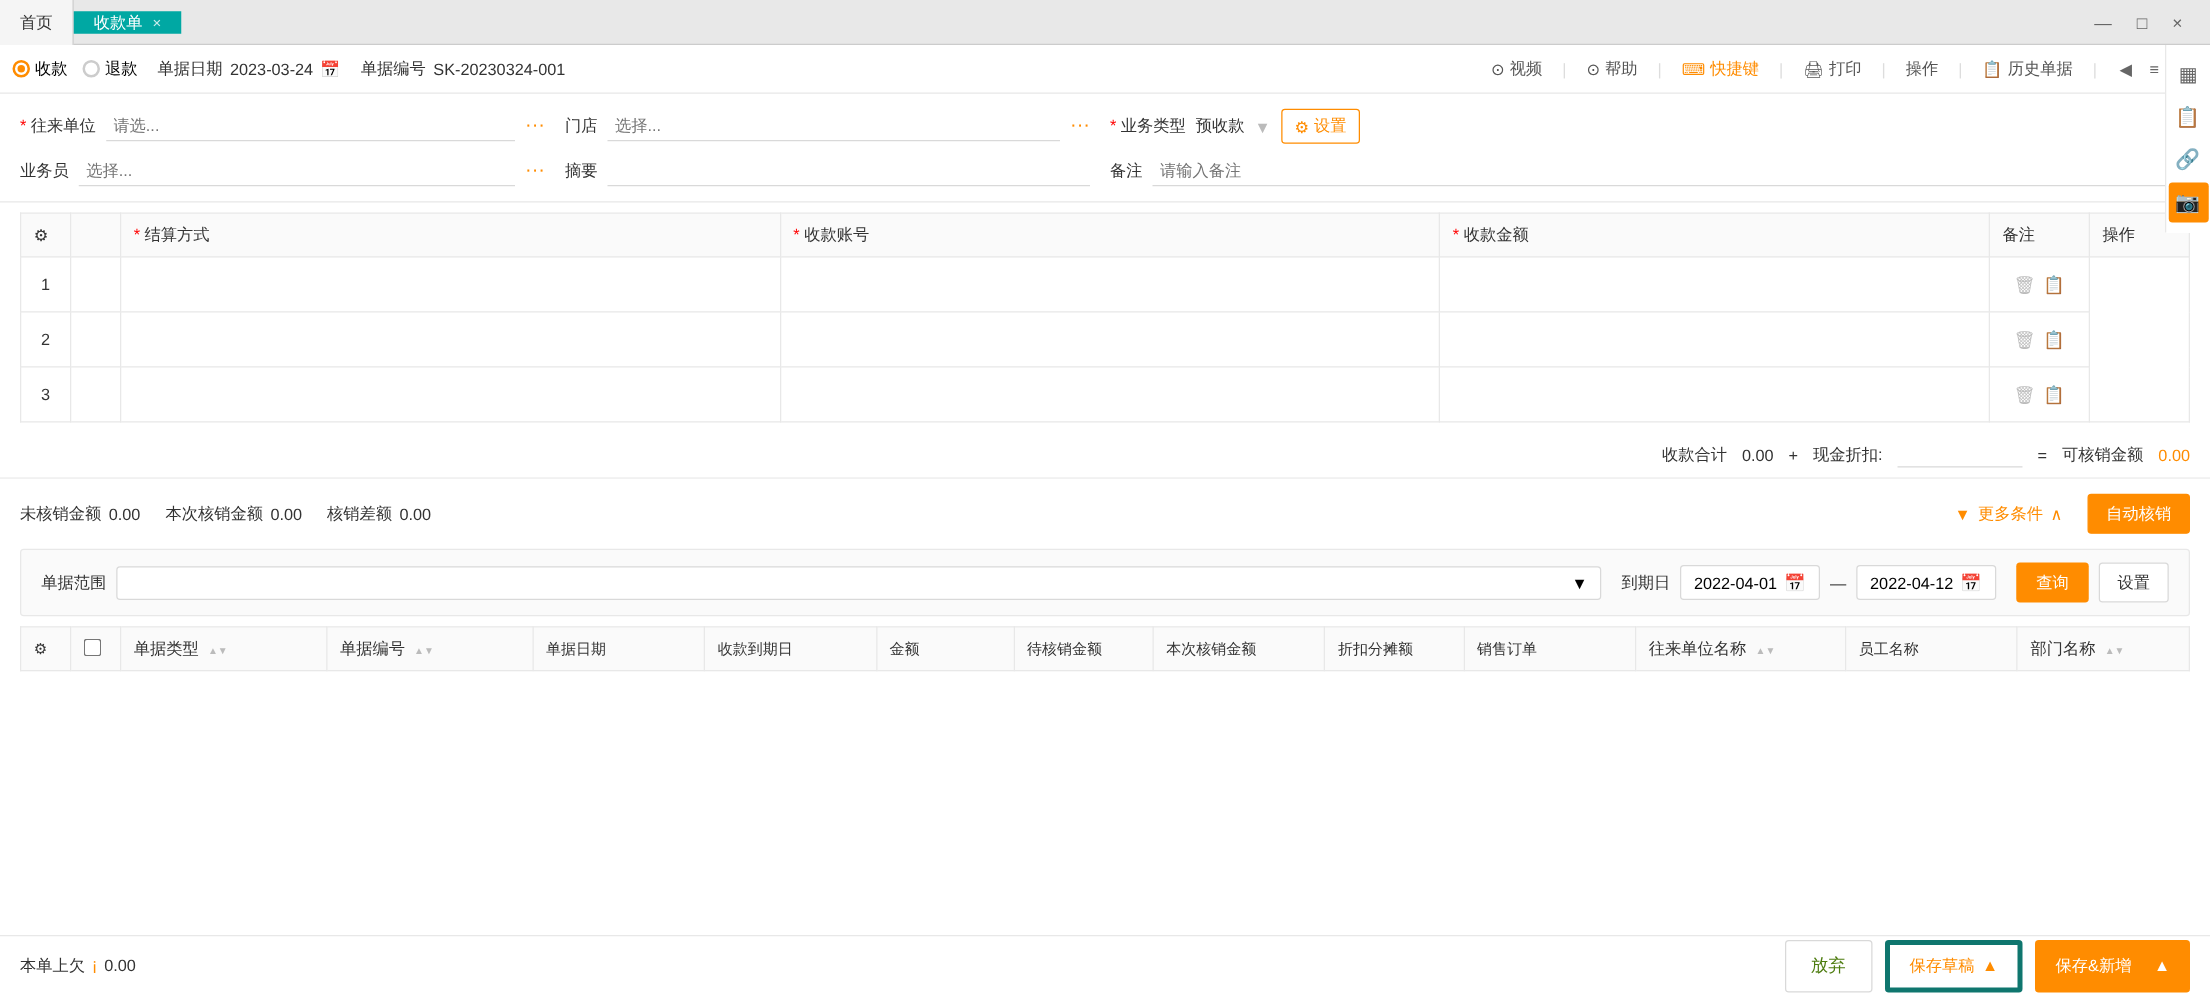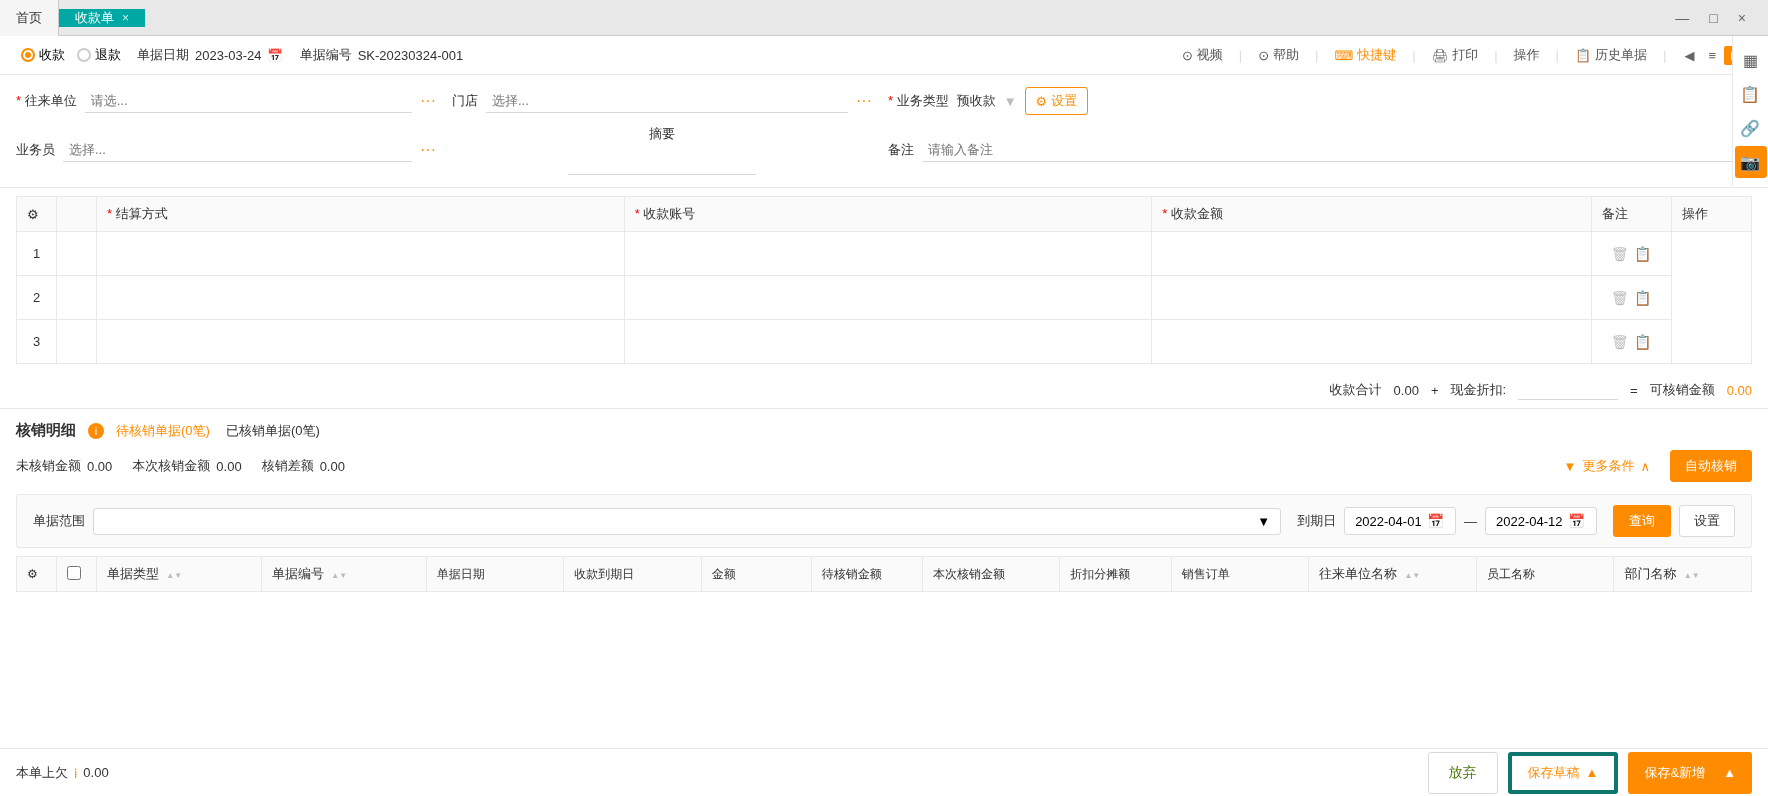--- a/index.html
+++ b/index.html
@@ -41,21 +41,21 @@
     .main-content {
       background: #fff;
       margin: 0;
       height: calc(796px - 36px);
       overflow-y: auto;
     }
 
     
     .form-toolbar {
       display: flex; align-items: center;
-      padding: 8px 21px;
+      padding: 8px 10px;
       border-bottom: 1px solid #e8e8e8;
       gap: 16px;
     }
     .radio-group { display: flex; gap: 12px; align-items: center; }
     .radio-item { display: flex; align-items: center; gap: 4px; cursor: pointer; }
     .radio-circle {
       width: 14px; height: 14px; border-radius: 50%;
       border: 2px solid #ccc;
       display: flex; align-items: center; justify-content: center;
     }
@@ -381,21 +381,21 @@
       </div>
     </div>
 
     <div class="form-row">
       <div class="field-group" style="max-width: 420px;">
         <span class="field-label">业务员</span>
         <input class="field-input" type="text" placeholder="选择..." style="">
         <span class="field-dots">···</span>
       </div>
 
-      <div class="field-group" style="max-width: 420px; flex-direction: column;">
+      <div class="field-group" style="max-width: 420px;">
         <span class="field-label">摘要</span>
         <input class="field-input" type="text" style="">
       </div>
 
       <div class="field-group">
         <span class="field-label">备注</span>
         <input class="field-input" type="text" placeholder="请输入备注" style="">
       </div>
     </div>
   </div>
@@ -471,28 +471,20 @@
     <span class="summary-value">0.00</span>
     <span>+</span>
     <span>现金折扣:</span>
     <input class="summary-input" type="text" style="">
     <span>=</span>
     <span>可核销金额</span>
     <span class="summary-highlight">0.00</span>
   </div>
 
   <div class="writeoff-section">
-    <div class="section-title">
-      <span class="section-title-text">核销明细</span>
-      <span class="info-icon">i</span>
-      <div class="tab-group">
-        <span class="tab-item">待核销单据(0笔)</span>
-        <span class="tab-item inactive">已核销单据(0笔)</span>
-      </div>
-    </div>
 
     <div class="stats-row">
       <div class="stat-item">
         <span>未核销金额</span>
         <span class="stat-value">0.00</span>
       </div>
       <div class="stat-item">
         <span>本次核销金额</span>
         <span class="stat-value">0.00</span>
       </div>

